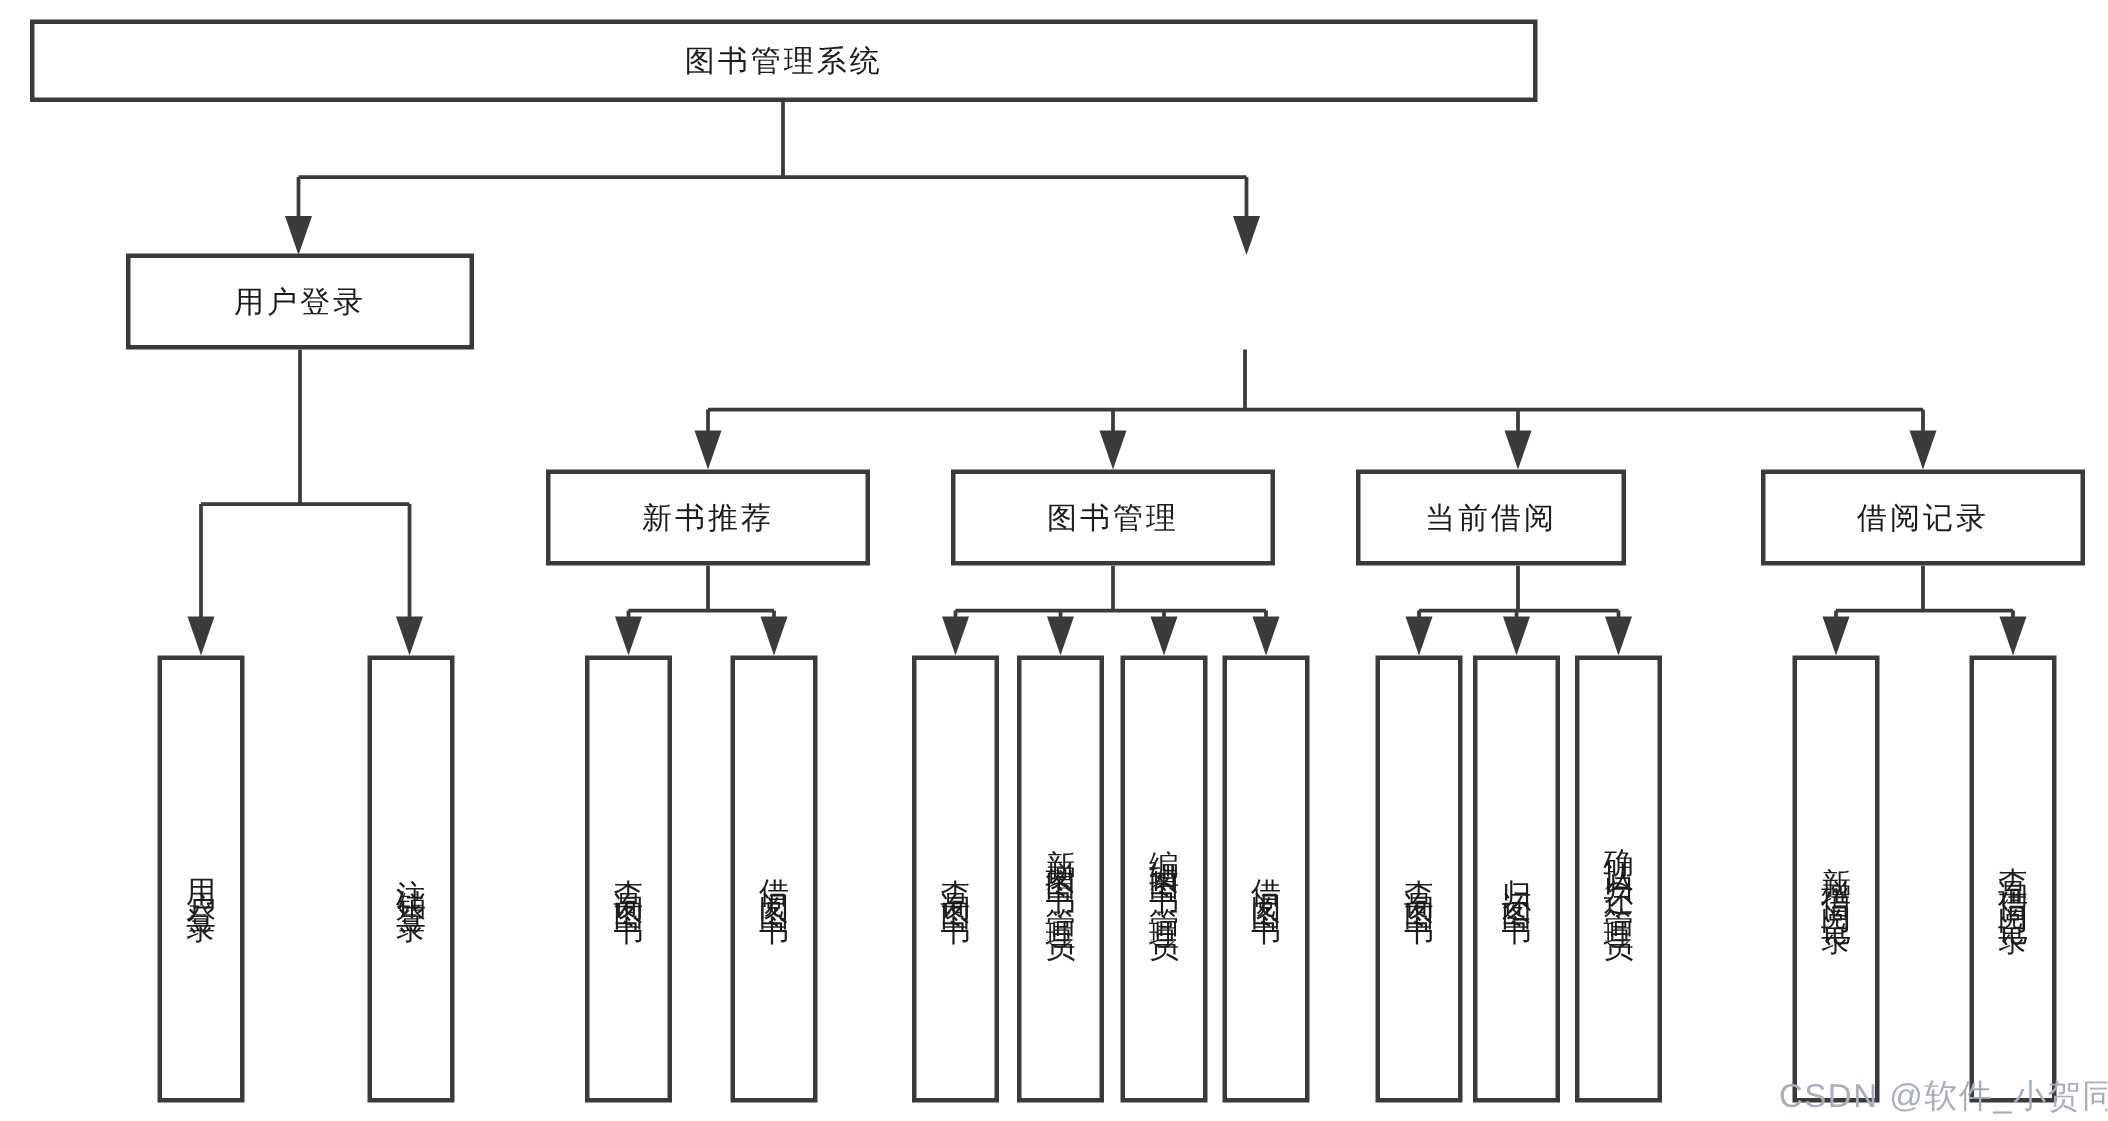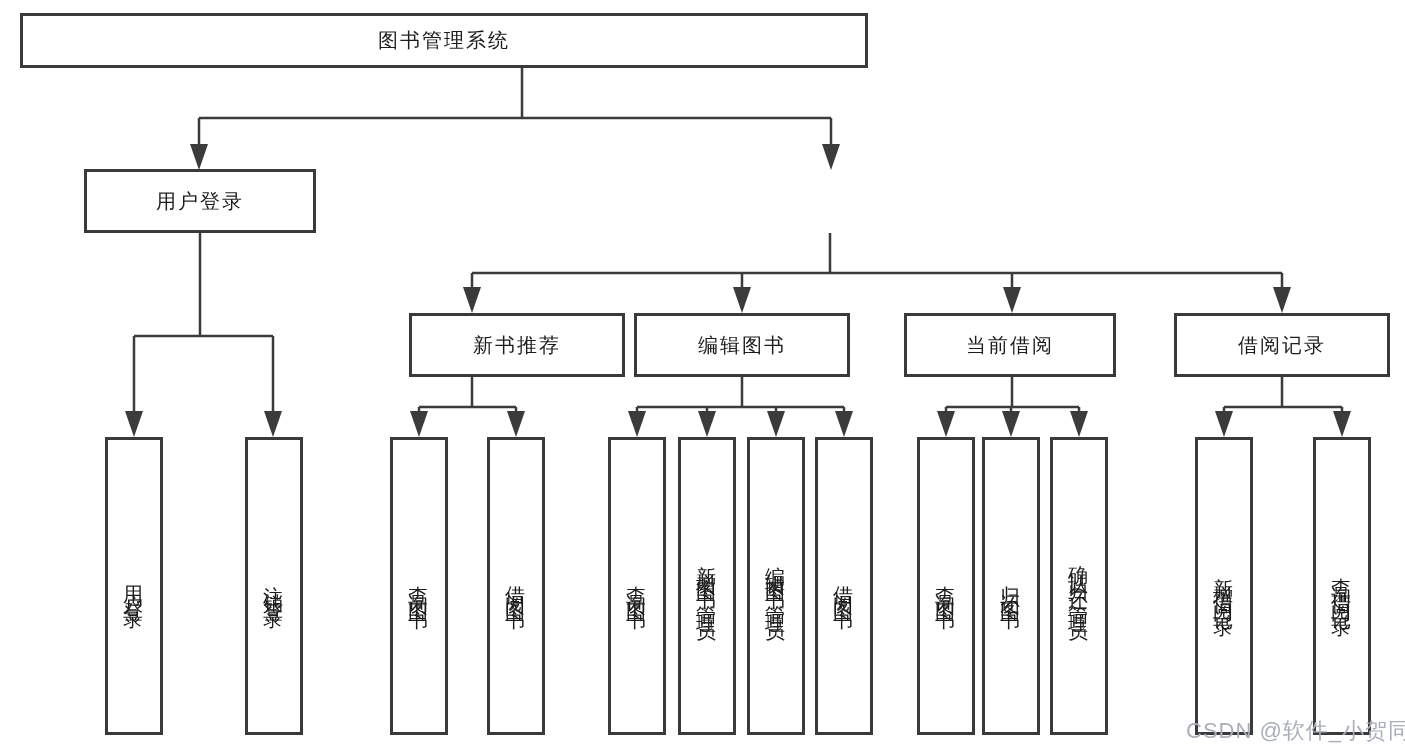--- a/index.html
+++ b/index.html
@@ -36,26 +36,26 @@
     white-space: nowrap;
   }
   .box .v-label {
     writing-mode: vertical-rl;
     text-orientation: mixed;
     font-size: 20px;
     letter-spacing: 8px;
     white-space: nowrap;
   }
   
-  .n-root     { left: 20px;   top: 13px;  width: 848px; height: 55px; }
+  .n-root     { left: 20px;   top: 13px;  width: 1005px; height: 55px; }
   .n-login    { left: 84px;   top: 169px; width: 232px;  height: 64px; }
   .n-mgmt     { left: 712px;  top: 169px; width: 236px;  height: 64px; }
-  .n-g0       { left: 364px;  top: 313px; width: 216px;  height: 64px; margin-left: 45px; }
+  .n-g0       { left: 364px;  top: 313px; width: 216px;  height: 64px; }
   .n-g1       { left: 634px;  top: 313px; width: 216px;  height: 64px; }
-  .n-g2       { left: 904px;  top: 313px; width: 212px;  height: 64px; }
+  .n-g2       { left: 904px;  top: 313px; width: 180px;  height: 64px; }
   .n-g3       { left: 1174px; top: 313px; width: 216px;  height: 64px; }
   .leaf       { top: 437px; width: 58px; height: 298px; }
   .l-a  { left: 105px;  }
   .l-b  { left: 245px;  }
   .l-c  { left: 390px;  }
   .l-d  { left: 487px;  }
   .l-e  { left: 608px;  }
   .l-f  { left: 678px;  }
   .l-g  { left: 747px;  }
   .l-h  { left: 815px;  }
@@ -128,21 +128,21 @@
   </div>
 
   <div class="box n-login">
     <span class="h-label">用户登录</span>
   </div>
 
   <div class="box n-g0">
     <span class="h-label">新书推荐</span>
   </div>
   <div class="box n-g1">
-    <span class="h-label">编辑图书</span>
+    <span class="h-label">图书管理</span>
   </div>
   <div class="box n-g2">
     <span class="h-label">当前借阅</span>
   </div>
   <div class="box n-g3">
     <span class="h-label">借阅记录</span>
   </div>
 
   <div class="box leaf l-a">
     <span class="v-label">用户登录</span>

